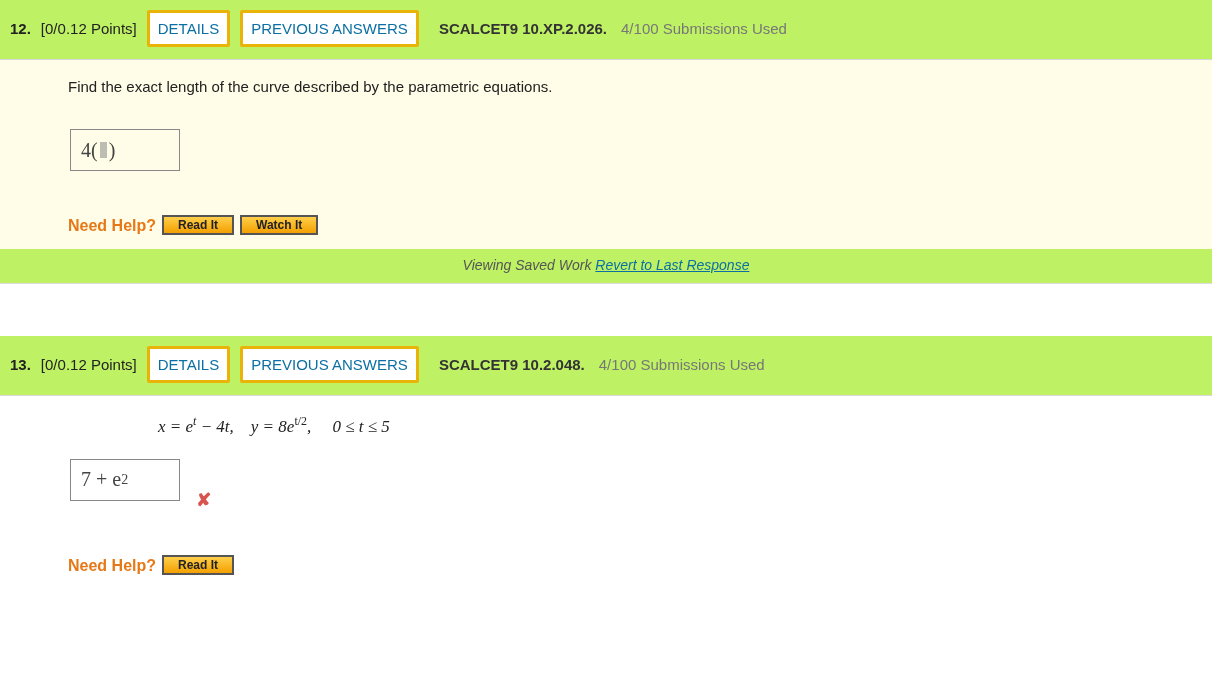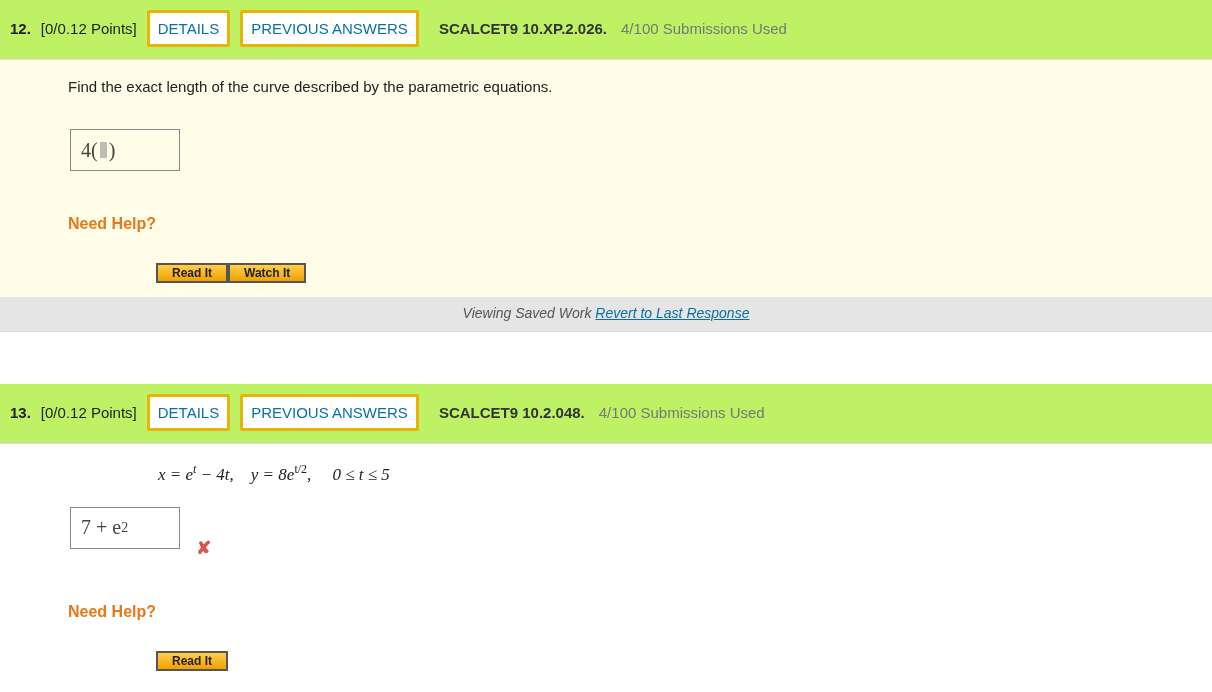--- a/index.html
+++ b/index.html
@@ -92,41 +92,40 @@
   .x-mark {
     color: #d9534f;
     font-weight: bold;
     font-size: 18px;
     margin-left: 12px;
     vertical-align: -20px;
     display: inline-block;
   }
   .need-help {
     display: flex;
-    align-items: flex-start;
-    gap: 0;
+    align-items: flex-end;
+    gap: 6px;
     margin-top: 44px;
   }
   .need-help-label {
     color: #e67817;
     font-weight: bold;
     font-size: 16px;
   }
   .help-btn {
     background: linear-gradient(#ffcf4b, #f3a000);
     border: 2px solid #555;
     padding: 1px 14px;
     font-size: 12px;
     font-weight: bold;
     color: #222;
     cursor: pointer;
-    margin-top: 48px;
   }
   .saved-work-bar {
-    background: #e5e5e5;
+    background: #bef264;
     text-align: center;
     padding: 8px 0 10px 0;
     font-size: 14px;
     font-style: italic;
     color: #555;
   }
   .saved-work-bar a {
     color: #0b6fa4;
     text-decoration: underline;
   }

